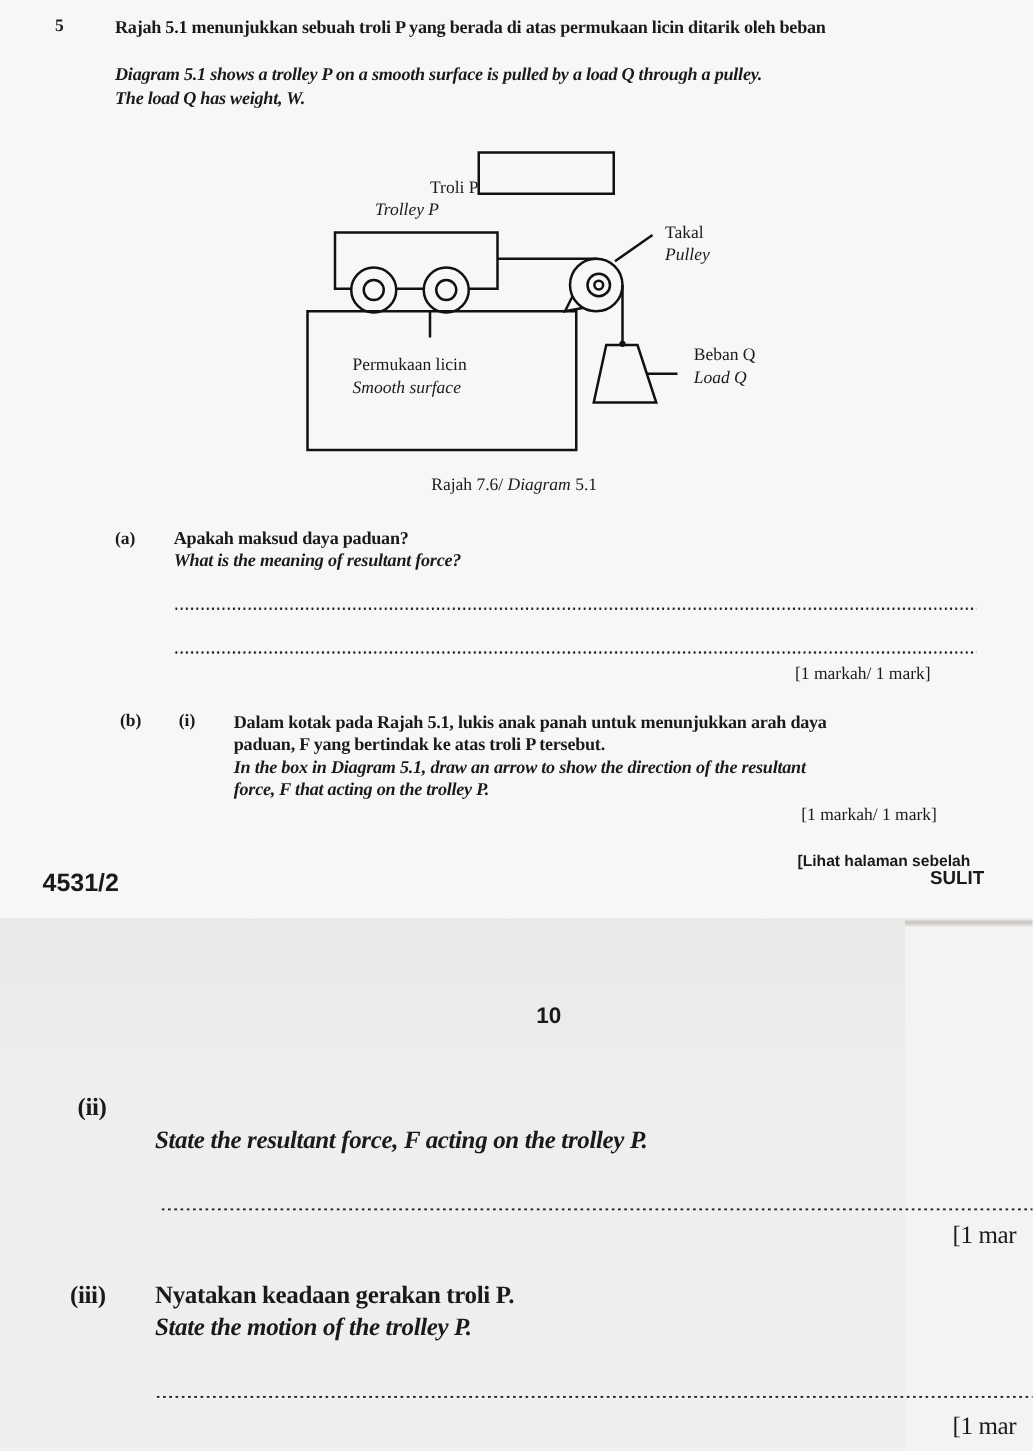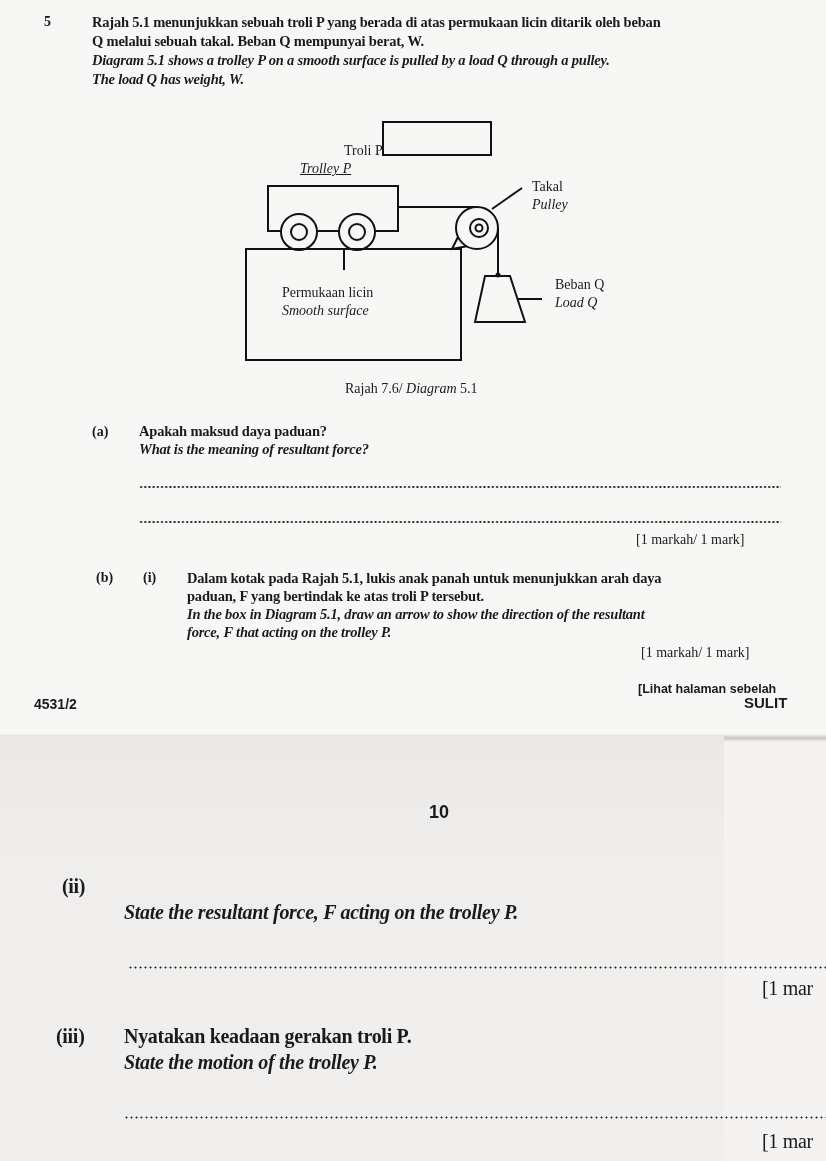--- a/index.html
+++ b/index.html
@@ -44,21 +44,20 @@
   .b2 { font-size:20px; line-height:25px; font-weight:bold; white-space:nowrap; letter-spacing:-0.3px; }
   .b2.it { font-style:italic; }
 </style>
 </head>
 <body>
 
 <div class="page1">
 
   <div class="abs q-num">5</div>
   <div class="abs para" style="top:13px;">Rajah 5.1 menunjukkan sebuah troli P yang berada di atas permukaan licin ditarik oleh beban</div>
-  <div class="abs para" style="top:32px;">Q melalui sebuah takal. Beban Q mempunyai berat, W.</div>
   <div class="abs para it" style="top:51px;">Diagram 5.1 shows a trolley P on a smooth surface is pulled by a load Q through a pulley.</div>
   <div class="abs para it" style="top:70px;">The load Q has weight, W.</div>
 
   <div class="abs diagram">
     <svg width="400" height="300" viewBox="0 0 400 300">
       <g fill="none" stroke="#111" stroke-width="2">
 
         <rect x="153" y="12" width="108" height="33"></rect>
 
         <rect x="38" y="76" width="130" height="45" fill="#f7f7f6"></rect>
@@ -82,21 +81,21 @@
 
         <polygon points="255,166 280,166 295,212 245,212" fill="#f7f7f6"></polygon>
 
         <line x1="114" y1="138" x2="114" y2="160"></line>
         <line x1="262" y1="99" x2="292" y2="78"></line>
         <line x1="287" y1="189" x2="312" y2="189"></line>
       </g>
       <circle cx="268" cy="165" r="2.5" fill="#111"></circle>
     </svg>
     <div class="dlabel" style="left:70px; top:32px;margin-left:44px;">Troli P</div>
-    <div class="dlabel" style="left:70px; top:50px;text-decoration:underline;"><i>Trolley P</i></div>
+    <div class="dlabel" style="left:70px; top:50px;"><i>Trolley P</i></div>
     <div class="dlabel" style="left:302px; top:68px;">Takal</div>
     <div class="dlabel" style="left:302px; top:86px;"><i>Pulley</i></div>
     <div class="dlabel" style="left:52px; top:174px;">Permukaan licin</div>
     <div class="dlabel" style="left:52px; top:192px;"><i>Smooth surface</i></div>
     <div class="dlabel" style="left:325px; top:166px;">Beban Q</div>
     <div class="dlabel" style="left:325px; top:184px;"><i>Load Q</i></div>
   </div>
   <div class="abs caption">
     <span>Rajah 7.6/</span>
     <i>Diagram</i>
@@ -112,21 +111,21 @@
 
   <div class="abs" style="left:96px; top:570px; font-size:14px; font-weight:bold;">(b)</div>
   <div class="abs" style="left:143px; top:570px; font-size:14px; font-weight:bold;">(i)</div>
   <div class="abs para" style="left:187px; top:569px;">Dalam kotak pada Rajah 5.1, lukis anak panah untuk menunjukkan arah daya</div>
   <div class="abs para" style="left:187px; top:587px;">paduan, F yang bertindak ke atas troli P tersebut.</div>
   <div class="abs para it" style="left:187px; top:605px;">In the box in Diagram 5.1, draw an arrow to show the direction of the resultant</div>
   <div class="abs para it" style="left:187px; top:623px;">force, F that acting on the trolley P.</div>
   <div class="abs mark" style="left:641px; top:645px;">[1 markah/ 1 mark]</div>
 
   <div class="abs sans" style="left:638px; top:682px; font-size:12.5px; font-weight:bold;">[Lihat halaman sebelah</div>
-  <div class="abs sans" style="left:34px; top:696px; font-size:14px; font-weight:bold;">4531/2</div>
+  <div class="abs sans" style="left:34px; top:696px; font-size:20px; font-weight:bold;">4531/2</div>
   <div class="abs sans" style="left:744px; top:694px; font-size:15px; font-weight:bold;">SULIT</div>
 </div>
 
 <div class="fold"></div>
 
 <div class="page2">
   <div class="abs sans" style="left:429px; top:66px; font-size:18px; font-weight:bold;">10</div>
 
   <div class="abs b2" style="left:62px; top:138px;">(ii)</div>
   <div class="abs b2 it" style="left:124px; top:164px;">State the resultant force, F acting on the trolley P.</div>

